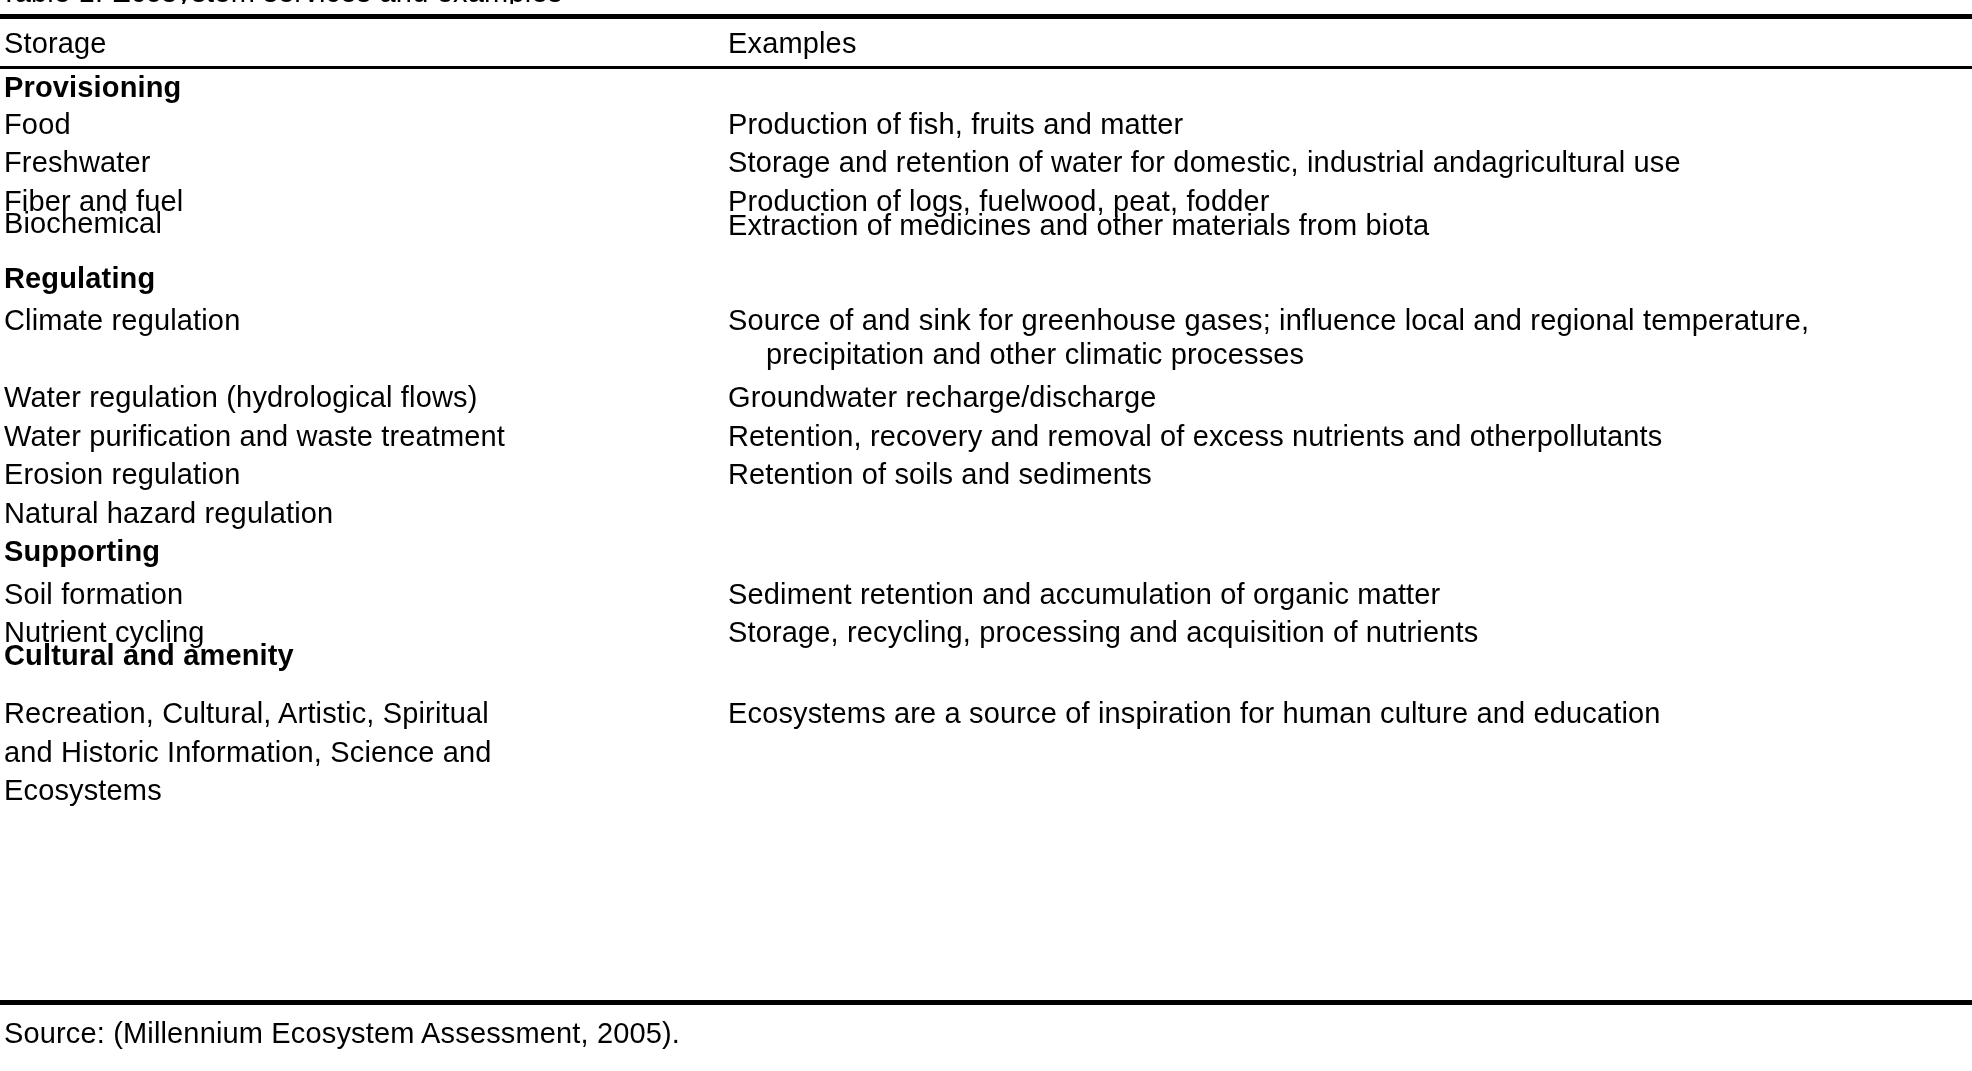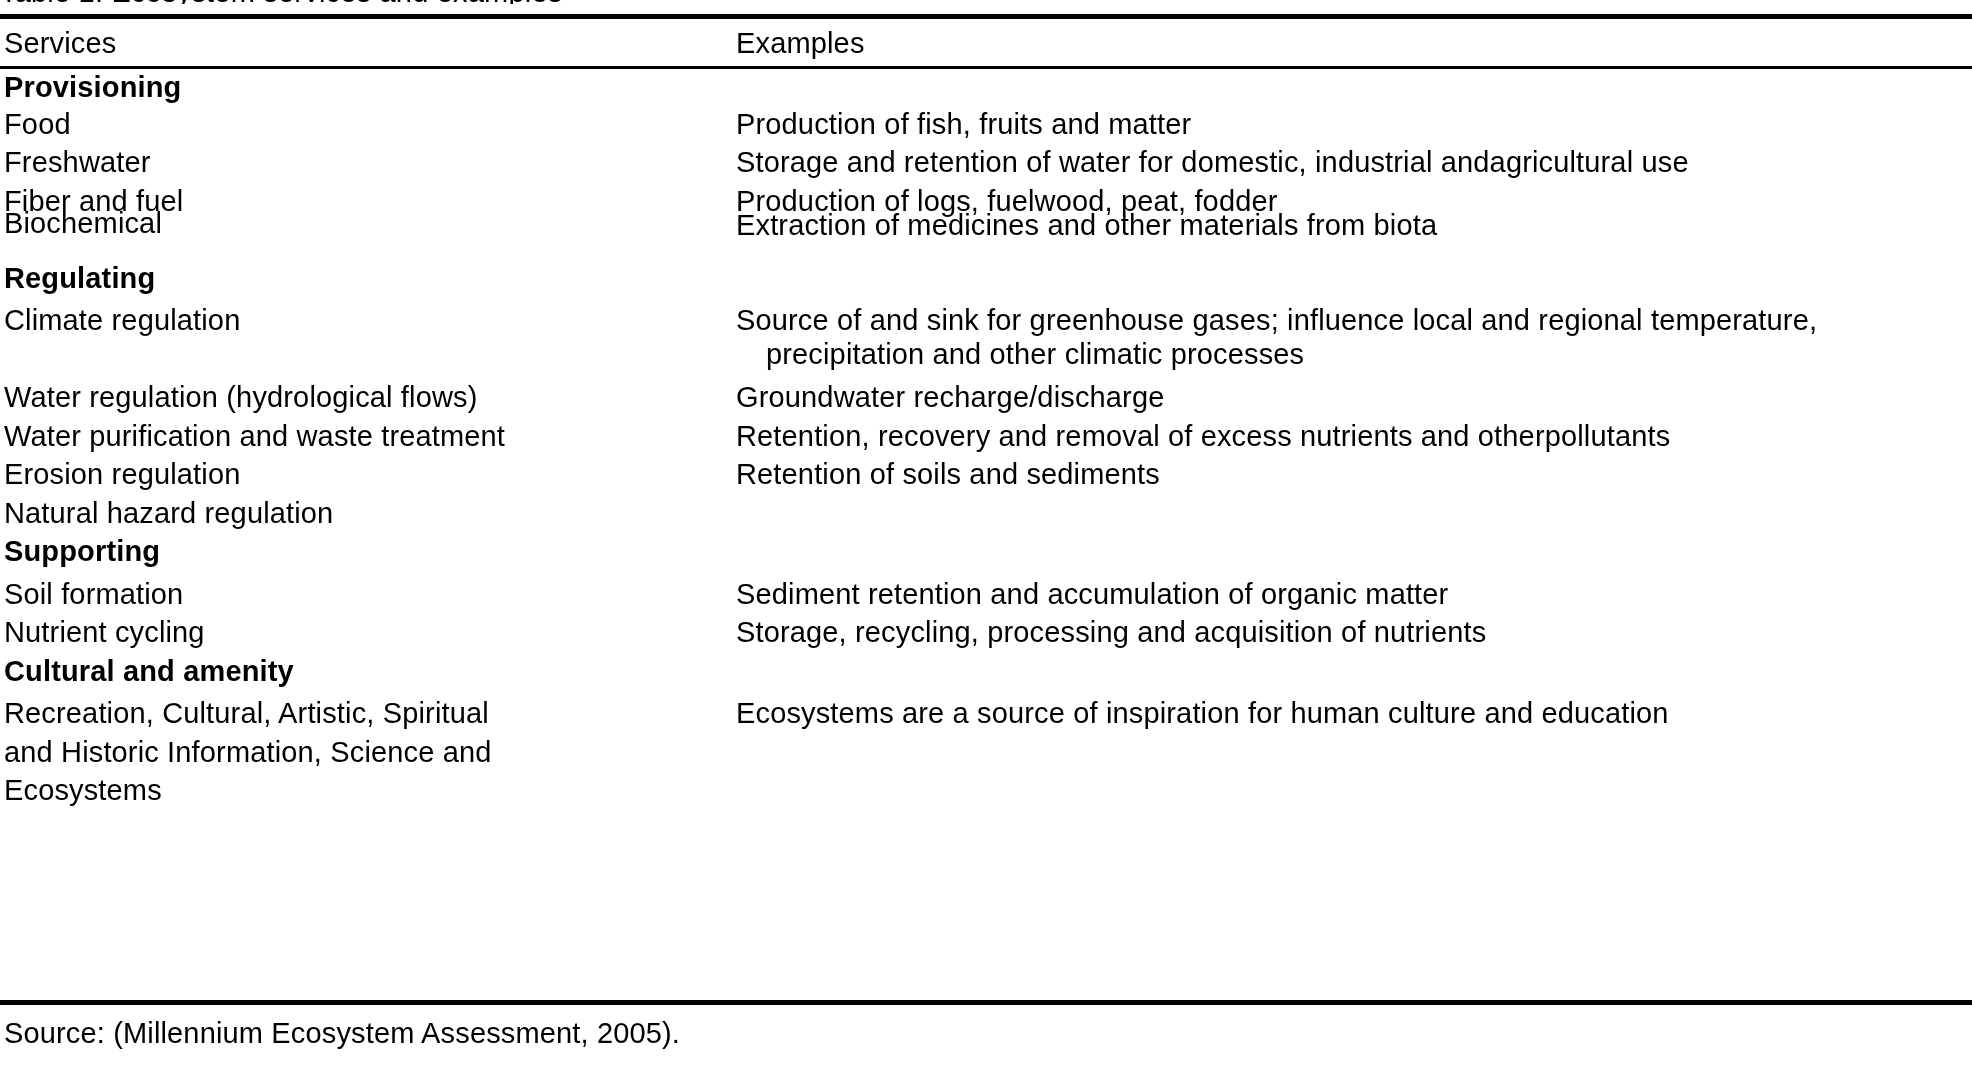--- a/index.html
+++ b/index.html
@@ -50,21 +50,21 @@
 
   
   .cell {
     position: absolute;
     font-size: 29px;
     line-height: 34px;
     white-space: nowrap;
     letter-spacing: .15px;
   }
   .col-services { left: 4px; }
-  .col-examples { left: 728px; margin-left: 8px; }
+  .col-examples { left: 728px; }
   .col-examples-indent { left: 766px; }
 
   .group-head {
     font-weight: bold;
   }
 
   .source-note {
     position: absolute;
     left: 4px;
     font-size: 29px;
@@ -77,21 +77,21 @@
 <body>
 
 <div id="table-root">
 
   <div class="clipped-title-row">
     <span>Table 1: Ecosystem services and examples</span>
   </div>
 
   <div class="rule rule-thick" style="top:14px;"></div>
 
-  <div class="cell col-services" style="top:26px;">Services</div>
+  <div class="cell col-services" style="top:26px;">Storage</div>
   <div class="cell col-examples" style="top:26px;">Examples</div>
 
   <div class="rule rule-thin" style="top:66px;"></div>
 
   <div class="cell col-services group-head" style="top:70px;">Provisioning</div>
 
   <div class="cell col-services" style="top:107px;">Food</div>
   <div class="cell col-examples" style="top:107px;">Production of fish, fruits and matter</div>
 
   <div class="cell col-services" style="top:145px;">Freshwater</div>
@@ -121,21 +121,21 @@
   <div class="cell col-services" style="top:496px;">Natural hazard regulation</div>
 
   <div class="cell col-services group-head" style="top:534px;text-align:center;">Supporting</div>
 
   <div class="cell col-services" style="top:577px;">Soil formation</div>
   <div class="cell col-examples" style="top:577px;">Sediment retention and accumulation of organic matter</div>
 
   <div class="cell col-services" style="top:615px;">Nutrient cycling</div>
   <div class="cell col-examples" style="top:615px;">Storage, recycling, processing and acquisition of nutrients</div>
 
-  <div class="cell col-services group-head" style="top:654px;">Cultural and amenity</div>
+  <div class="cell col-services group-head" style="top:638px;">Cultural and amenity</div>
 
   <div class="cell col-services" style="top:696px;">Recreation, Cultural, Artistic, Spiritual</div>
   <div class="cell col-examples" style="top:696px;">Ecosystems are a source of inspiration for human culture and education</div>
   <div class="cell col-services" style="top:735px;">and Historic Information, Science and</div>
   <div class="cell col-services" style="top:773px;">Ecosystems</div>
 
   <div class="rule rule-thick" style="top:1000px;"></div>
 
   <div class="source-note" style="top:1016px;">Source: (Millennium Ecosystem Assessment, 2005).</div>
 

